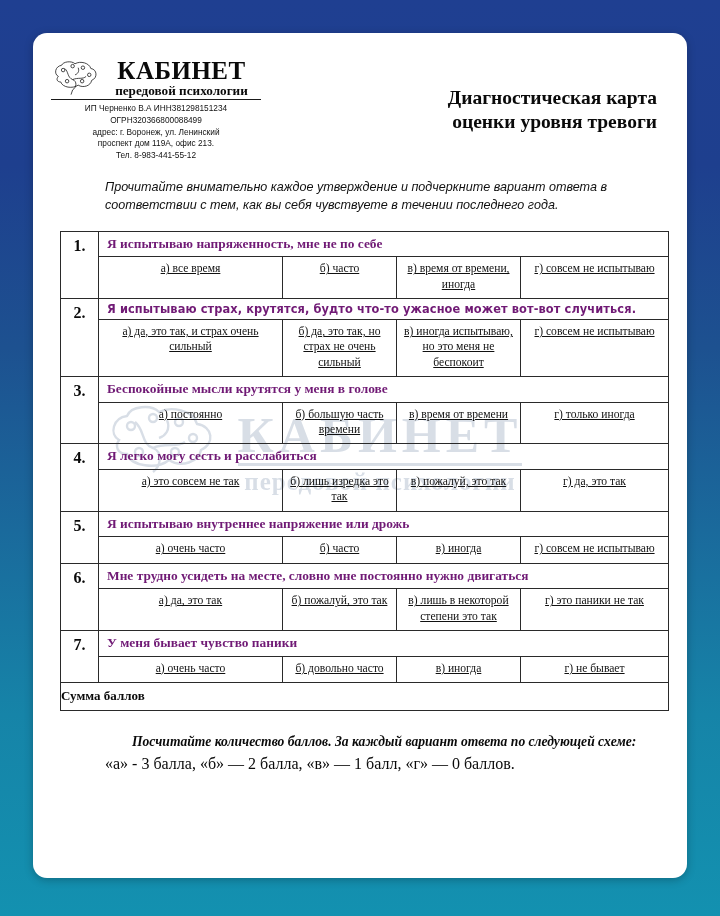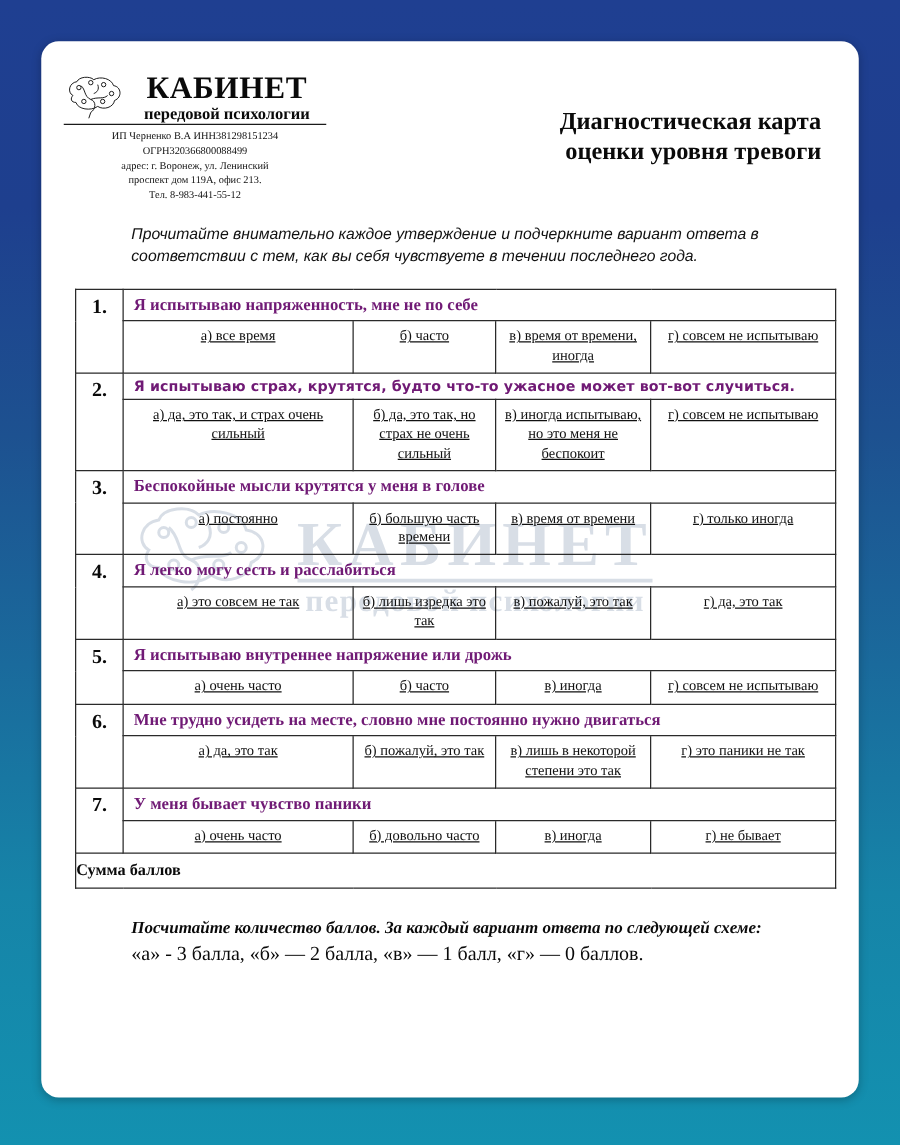--- a/index.html
+++ b/index.html
@@ -129,21 +129,21 @@
     font-family: "Liberation Serif", serif;
     font-weight: bold;
     font-size: 13.2px;
     color: #0a0a0a;
     line-height: 1.1;
     margin-top: 0px;
   }
   .brand-contacts {
     margin-top: 3px;
     text-align: center;
-    font-family: Liberation Serif, serif;
+    font-family: Liberation Sans, sans-serif;
     font-size: 8.3px;
     color: #111;
     line-height: 1.42;
   }
   .brand-contacts div {
     white-space: nowrap;
   }
 
   .doc-title {
     flex: 1 1 auto;
@@ -229,20 +229,21 @@
   .footer {
     margin: 22px 44px 0 72px;
     font-family: "Liberation Serif", serif;
     color: #0a0a0a;
   }
   .footer-lead {
     font-style: italic;
     font-weight: bold;
     font-size: 13.6px;
     line-height: 1.35;
+    margin-left: 27px;
   }
   .footer-scale {
     font-size: 16px;
     margin-top: 2px;
     line-height: 1.35;
   }
 </style>
 </head>
 <body>
 

